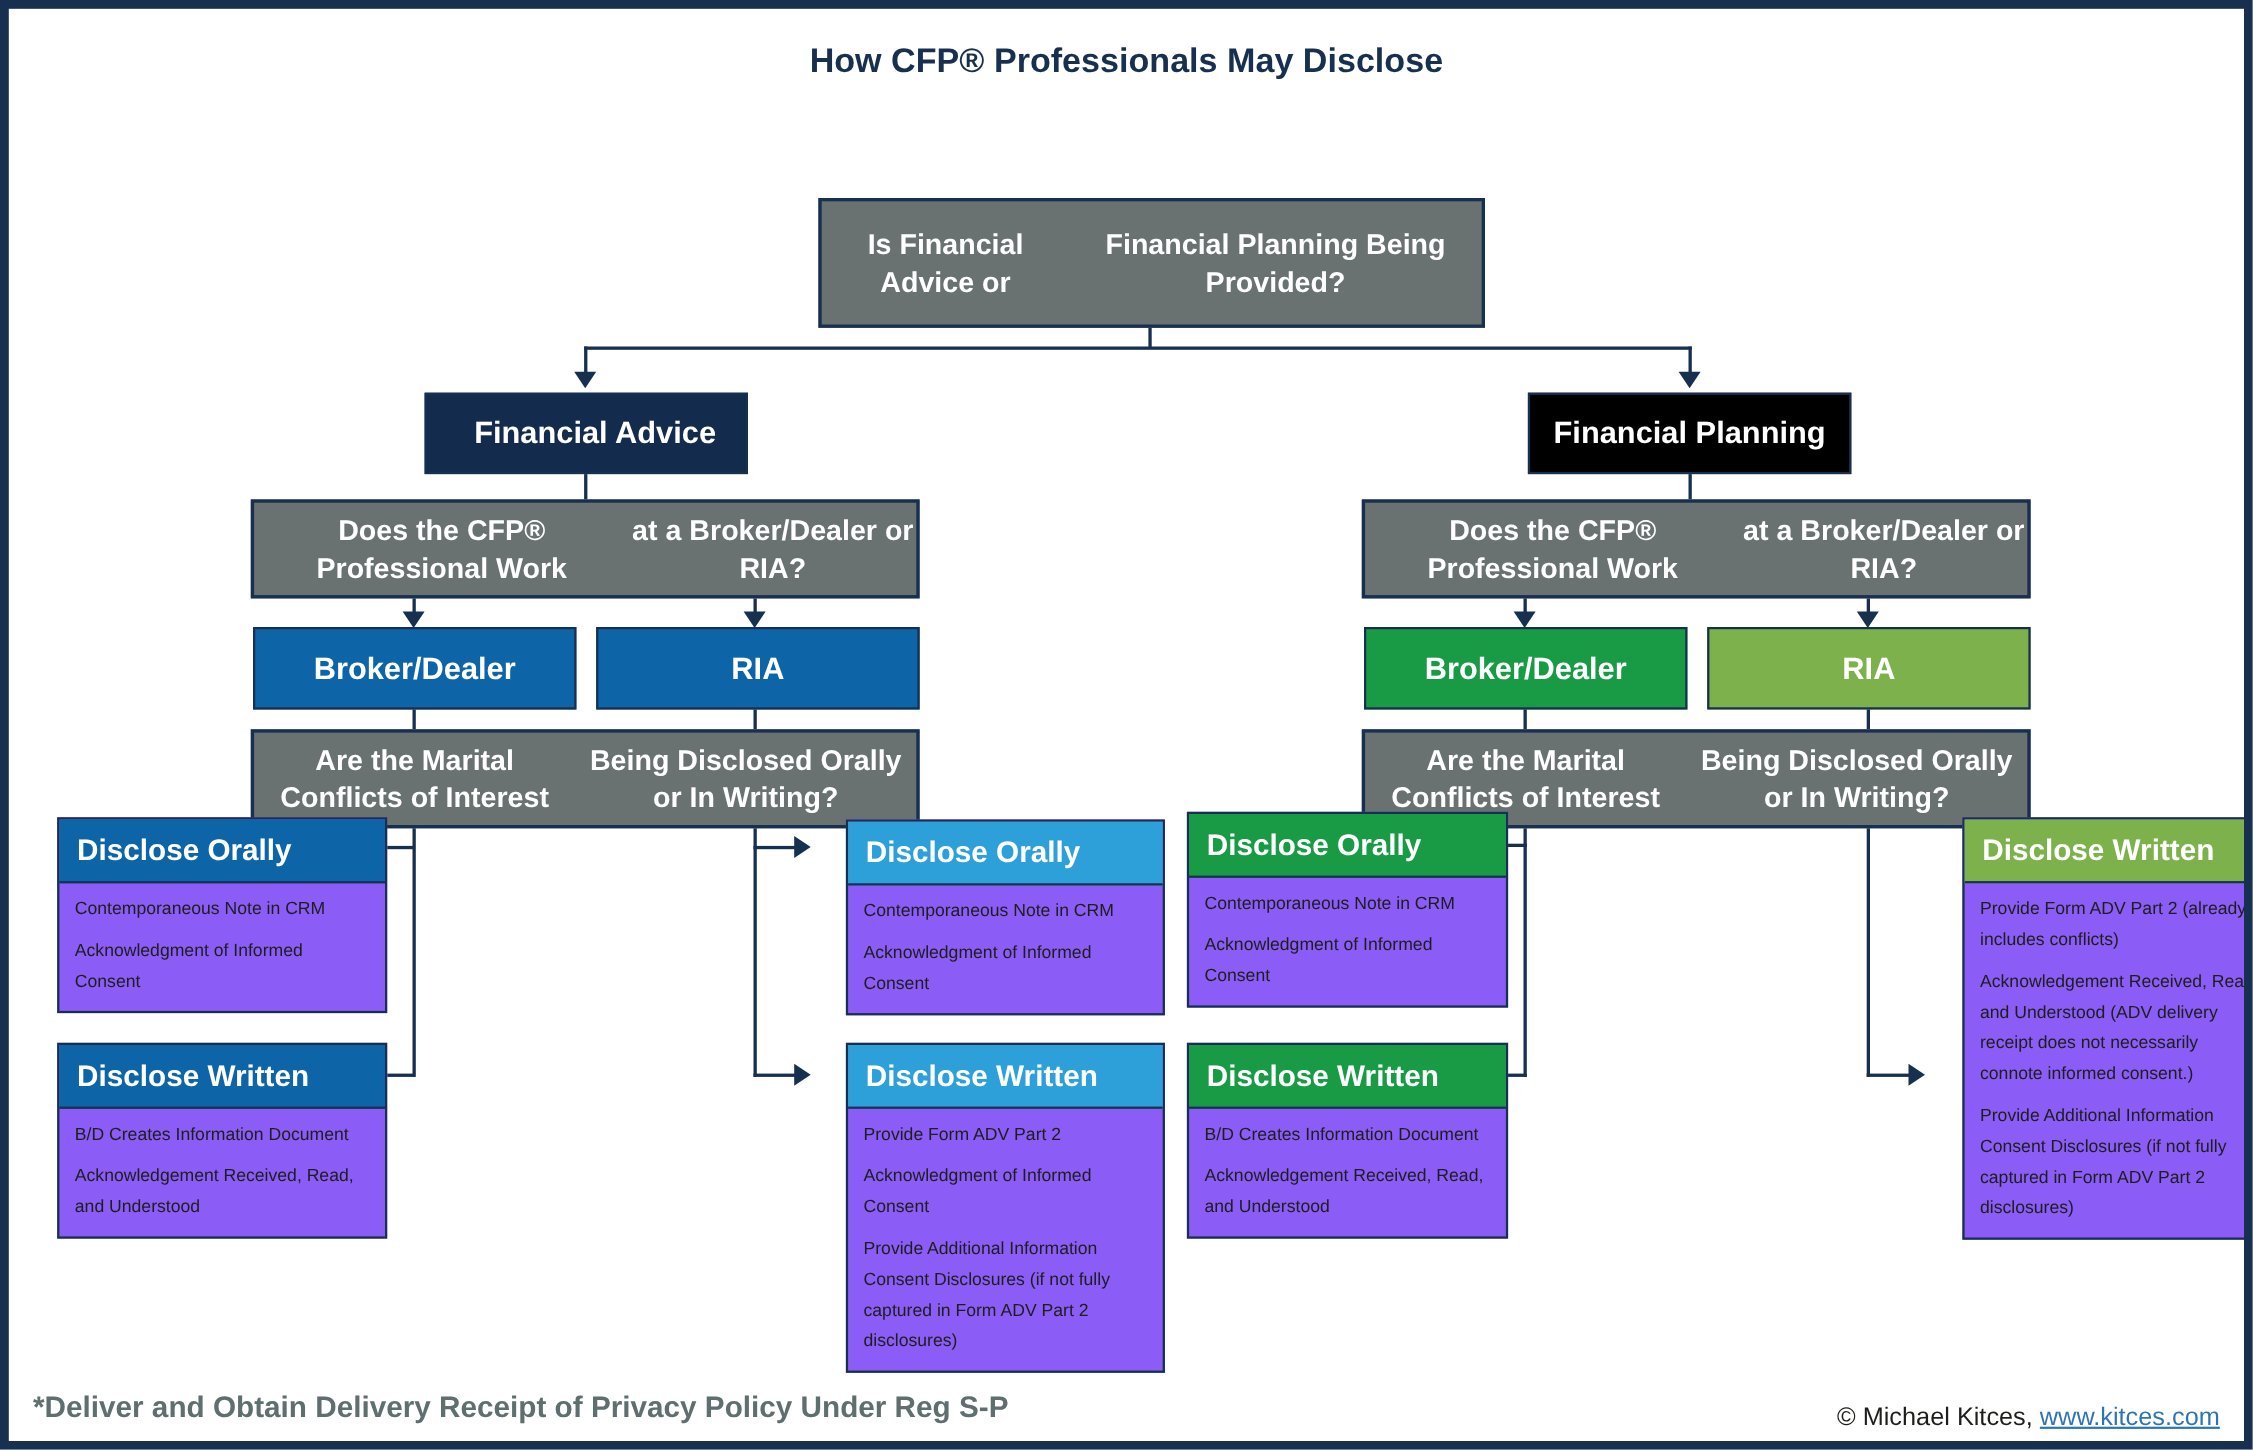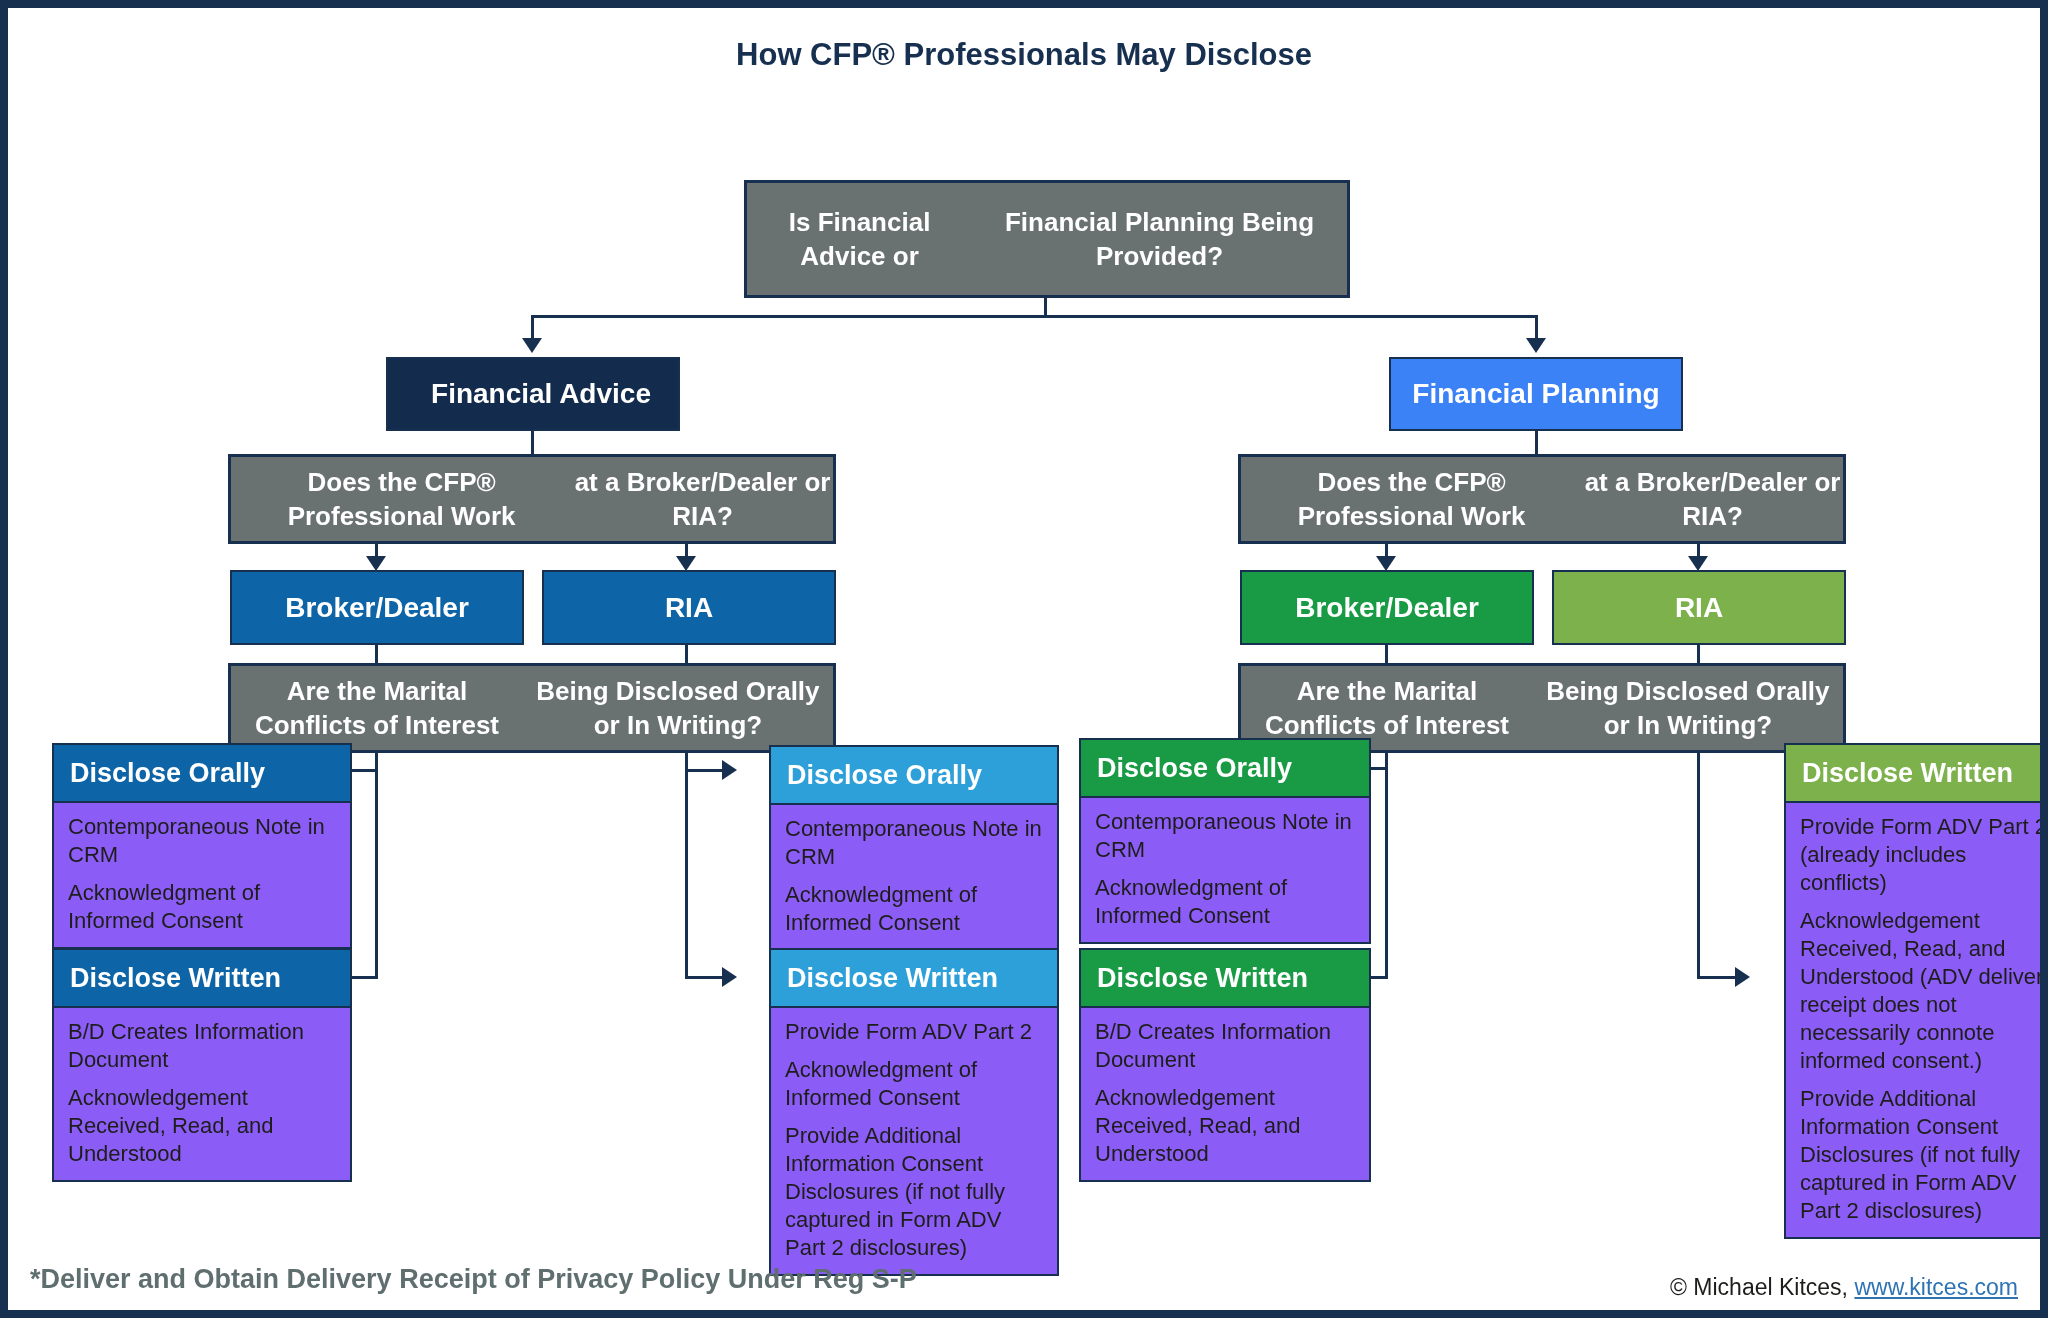--- a/index.html
+++ b/index.html
@@ -9,41 +9,41 @@
     font-family:"Liberation Sans", sans-serif;
   }
   .title{position:absolute;top:26px;left:0;width:100%;text-align:center;
     color:#17304f;font-size:31px;font-weight:bold;line-height:41px;}
   
   .box{position:absolute;box-sizing:border-box;display:flex;flex-direction:row;
     align-items:center;justify-content:center;text-align:center;color:#fff;
     font-weight:bold;border:2px solid #17304f;}
   .gray{background:#6a7171;border:3px solid #17304f;font-size:26px;line-height:34px;}
   .navy{background:#132c4d;font-size:28px;}
-  .dkgreen{background:#3b82f6;font-size:28px;}
+  .dkgreen{background:#000000;font-size:28px;}
   .blue{background:#0d64a7;font-size:28px;}
   .green{background:#189b44;font-size:28px;}
   .ltgreen{background:#7db14c;font-size:28px;}
   
   .vline,.hline{position:absolute;background:#17304f;}
   .vline{width:3px;}
   .hline{height:3px;}
   .arr{position:absolute;width:0;height:0;}
   .arr.down{border-left:10px solid transparent;border-right:10px solid transparent;border-top:15px solid #17304f;}
   .arr.left{border-top:10px solid transparent;border-bottom:10px solid transparent;border-right:15px solid #17304f;}
   .arr.right{border-top:10px solid transparent;border-bottom:10px solid transparent;border-left:15px solid #17304f;}
   
   .leaf{position:absolute;box-sizing:border-box;border:2px solid #17304f;background:#8b5cf6;margin-left:24px;}
   .leaf-head{height:56px;line-height:56px;padding-left:16px;color:#fff;
     font-weight:bold;font-size:27px;border-bottom:2px solid #17304f;}
   .leaf-head.blue2{background:#0d64a7;}
   .leaf-head.ltblue{background:#2d9fd9;}
   .leaf-head.green2{background:#189b44;}
   .leaf-head.ltgreen2{background:#7db14c;}
-  .leaf-body{padding:8px 14px 12px 14px;color:#1d1d1b;font-size:22px;line-height:28px;}
+  .leaf-body{padding:8px 14px 12px 14px;color:#1d1d1b;font-size:16px;line-height:28px;}
   .leaf-body p{margin:10px 0 0 0;}
   .leaf-body p:first-child{margin-top:2px;}
   
   .footnote{position:absolute;left:22px;top:1256px;color:#5f6e6e;font-size:27px;font-weight:bold;}
   .credit{position:absolute;right:22px;top:1266px;color:#1d1d1b;font-size:23px;}
   .credit a{color:#2e74b5;text-decoration:underline;cursor:pointer;}
 </style>
 </head>
 <body>
 

